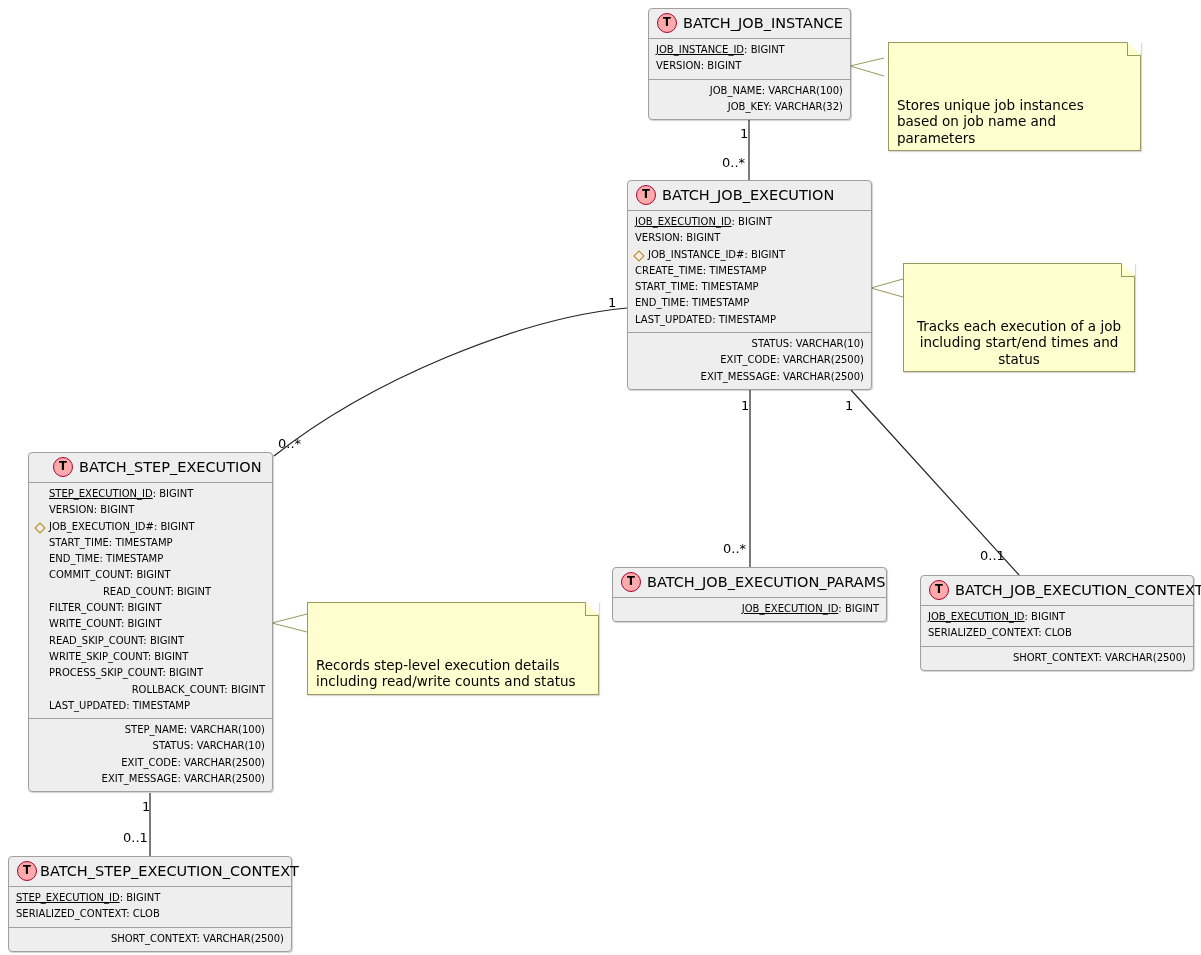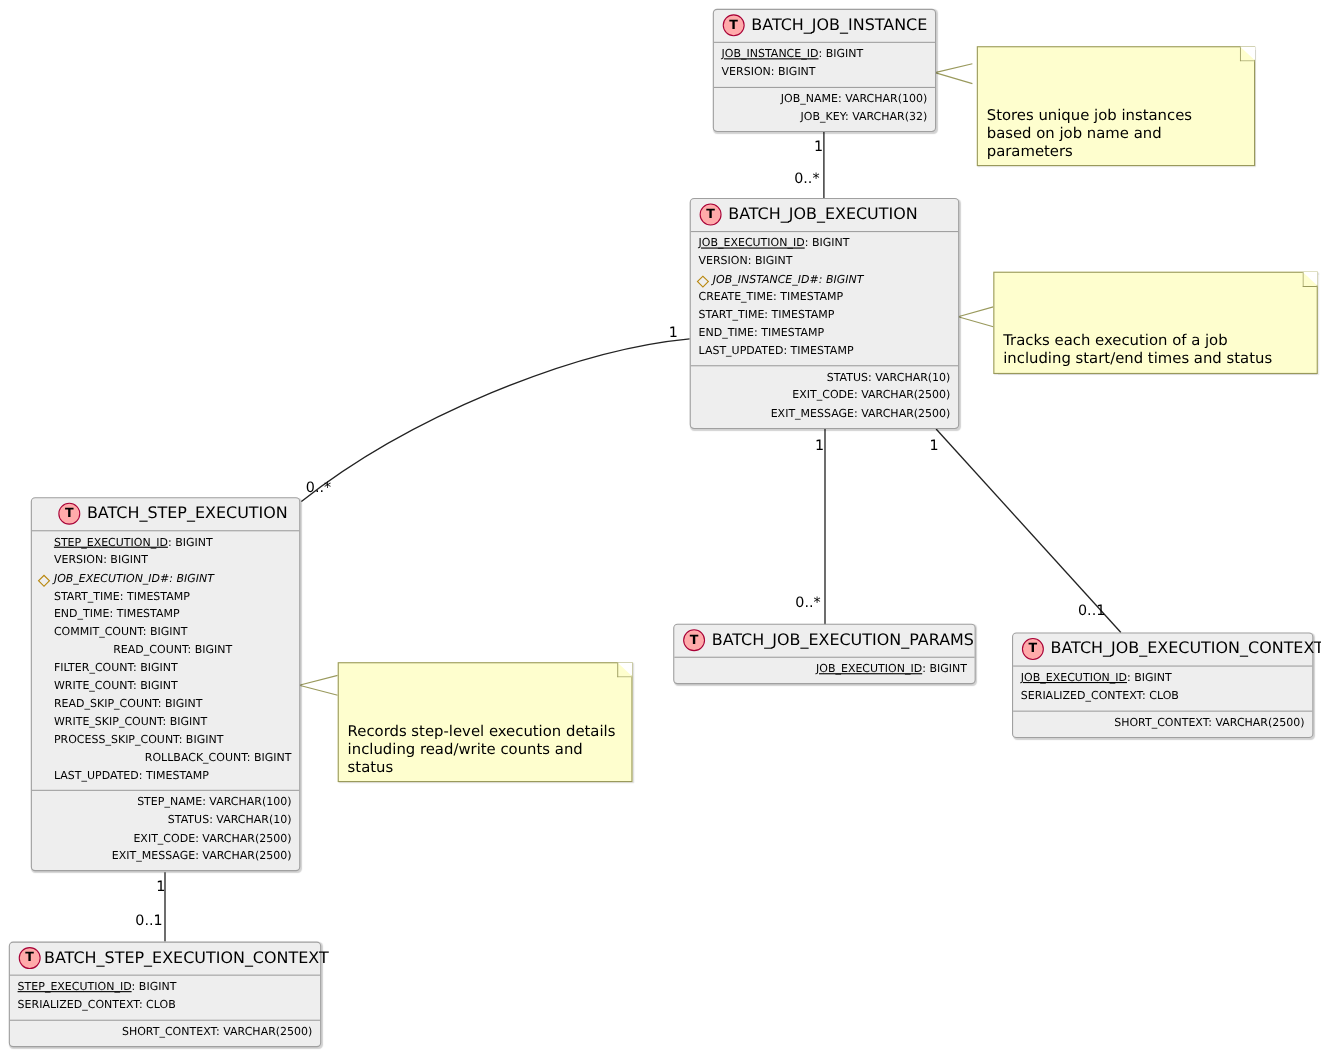--- a/index.html
+++ b/index.html
@@ -36,21 +36,21 @@
     border-bottom:1px solid #A0A0A0;
   }
   .ent-sec:last-child{border-bottom:none;text-align:right;}
   .attr{
     font-size:10px;line-height:16.3px;color:#000;
     white-space:nowrap;
     position:relative;
     padding-left:0px;
   }
   .attr .nm.pk{text-decoration:underline;}
-  .attr.fk{padding-left:13px;font-style:italic;}
+  .attr.fk{padding-left:13px;}
   .dmd{
     position:absolute;left:0px;top:5px;
     width:6px;height:6px;
     border:1px solid #B8860B;
     background:transparent;
     transform:rotate(45deg);
   }
 
   
   .ticon{
@@ -226,28 +226,28 @@
     </div>
   </div>
 
   <div class="note" style="left:888px;top:42px;width:253px;">
     <span class="fold"></span>
     <span class="foldtop"></span>
     <span>Stores unique job instances
 based on job name and parameters</span>
   </div>
 
-  <div class="note" style="left:903px;top:247px;width:295px;">
+  <div class="note" style="left:903px;top:263px;width:232px;text-align:center;">
     <span class="fold"></span>
     <span class="foldtop"></span>
     <span>Tracks each execution of a job
 including start/end times and status</span>
   </div>
 
-  <div class="note" style="left:307px;top:602px;width:268px;">
+  <div class="note" style="left:307px;top:602px;width:292px;">
     <span class="fold"></span>
     <span class="foldtop"></span>
     <span>Records step-level execution details
 including read/write counts and status</span>
   </div>
 
   <div class="card" style="left:740px;top:126px;">1</div>
   <div class="card" style="left:722px;top:155px;">0..*</div>
 
   <div class="card" style="left:608px;top:295px;">1</div>

